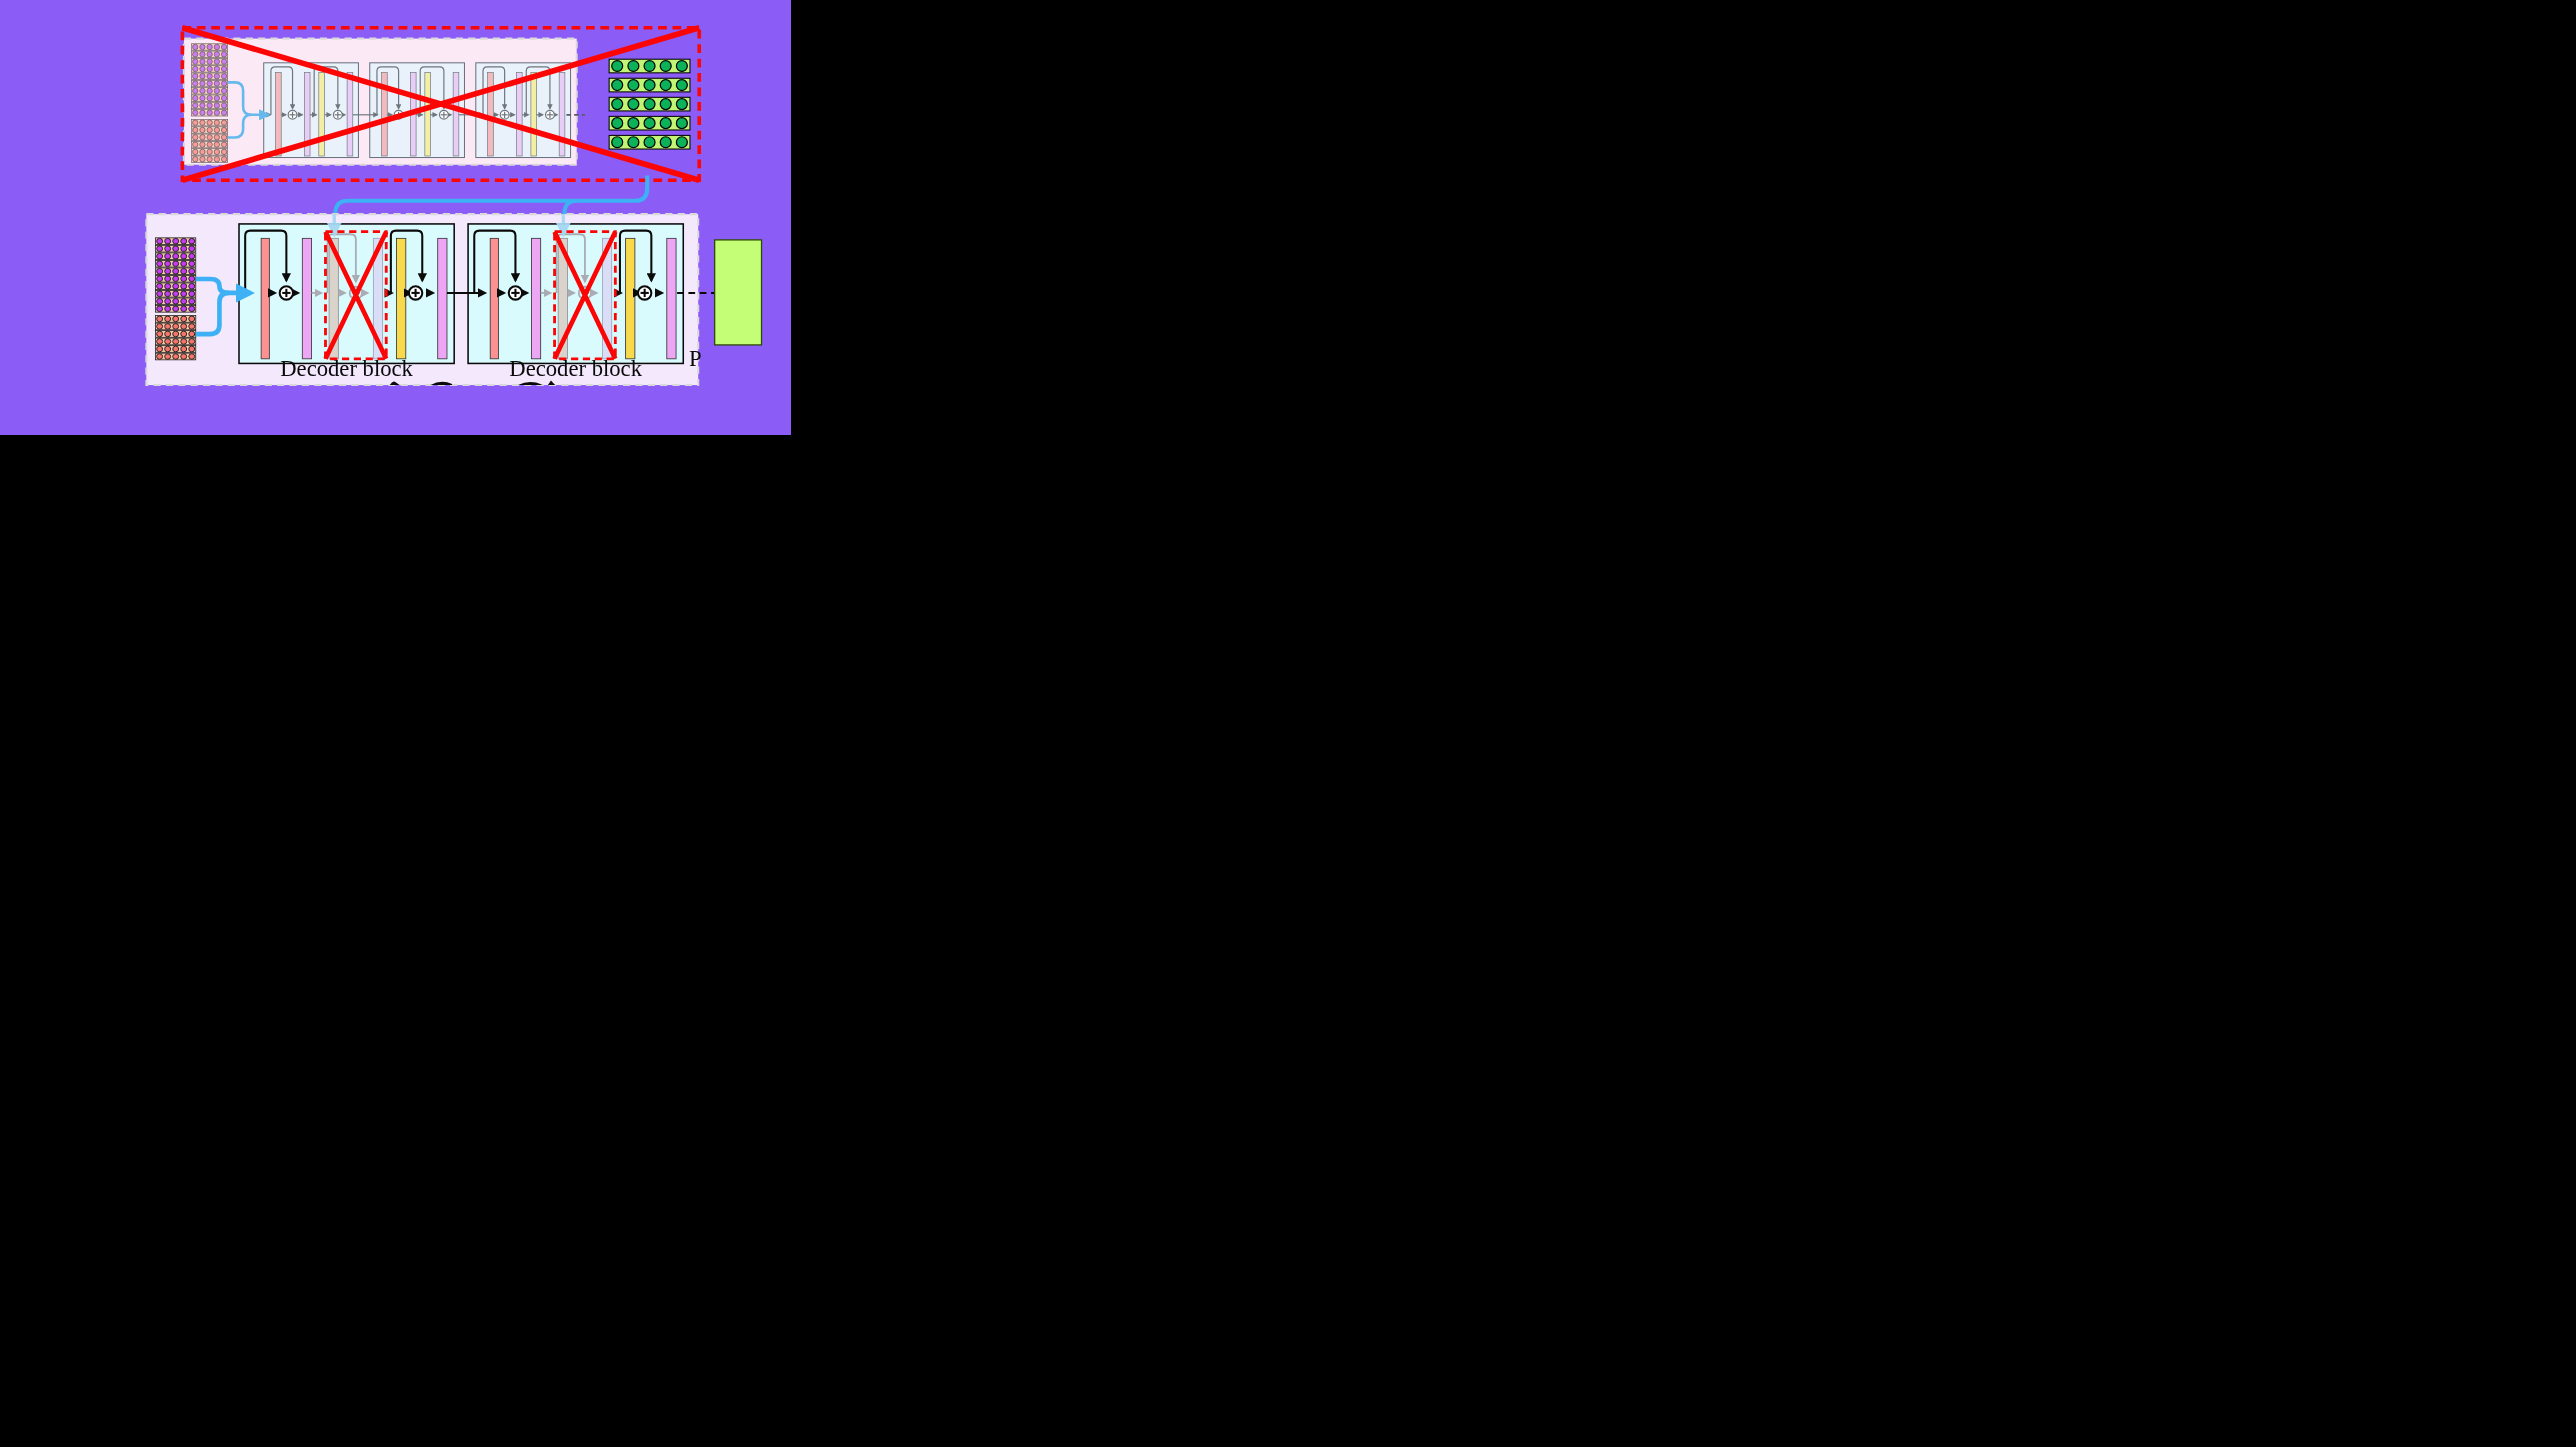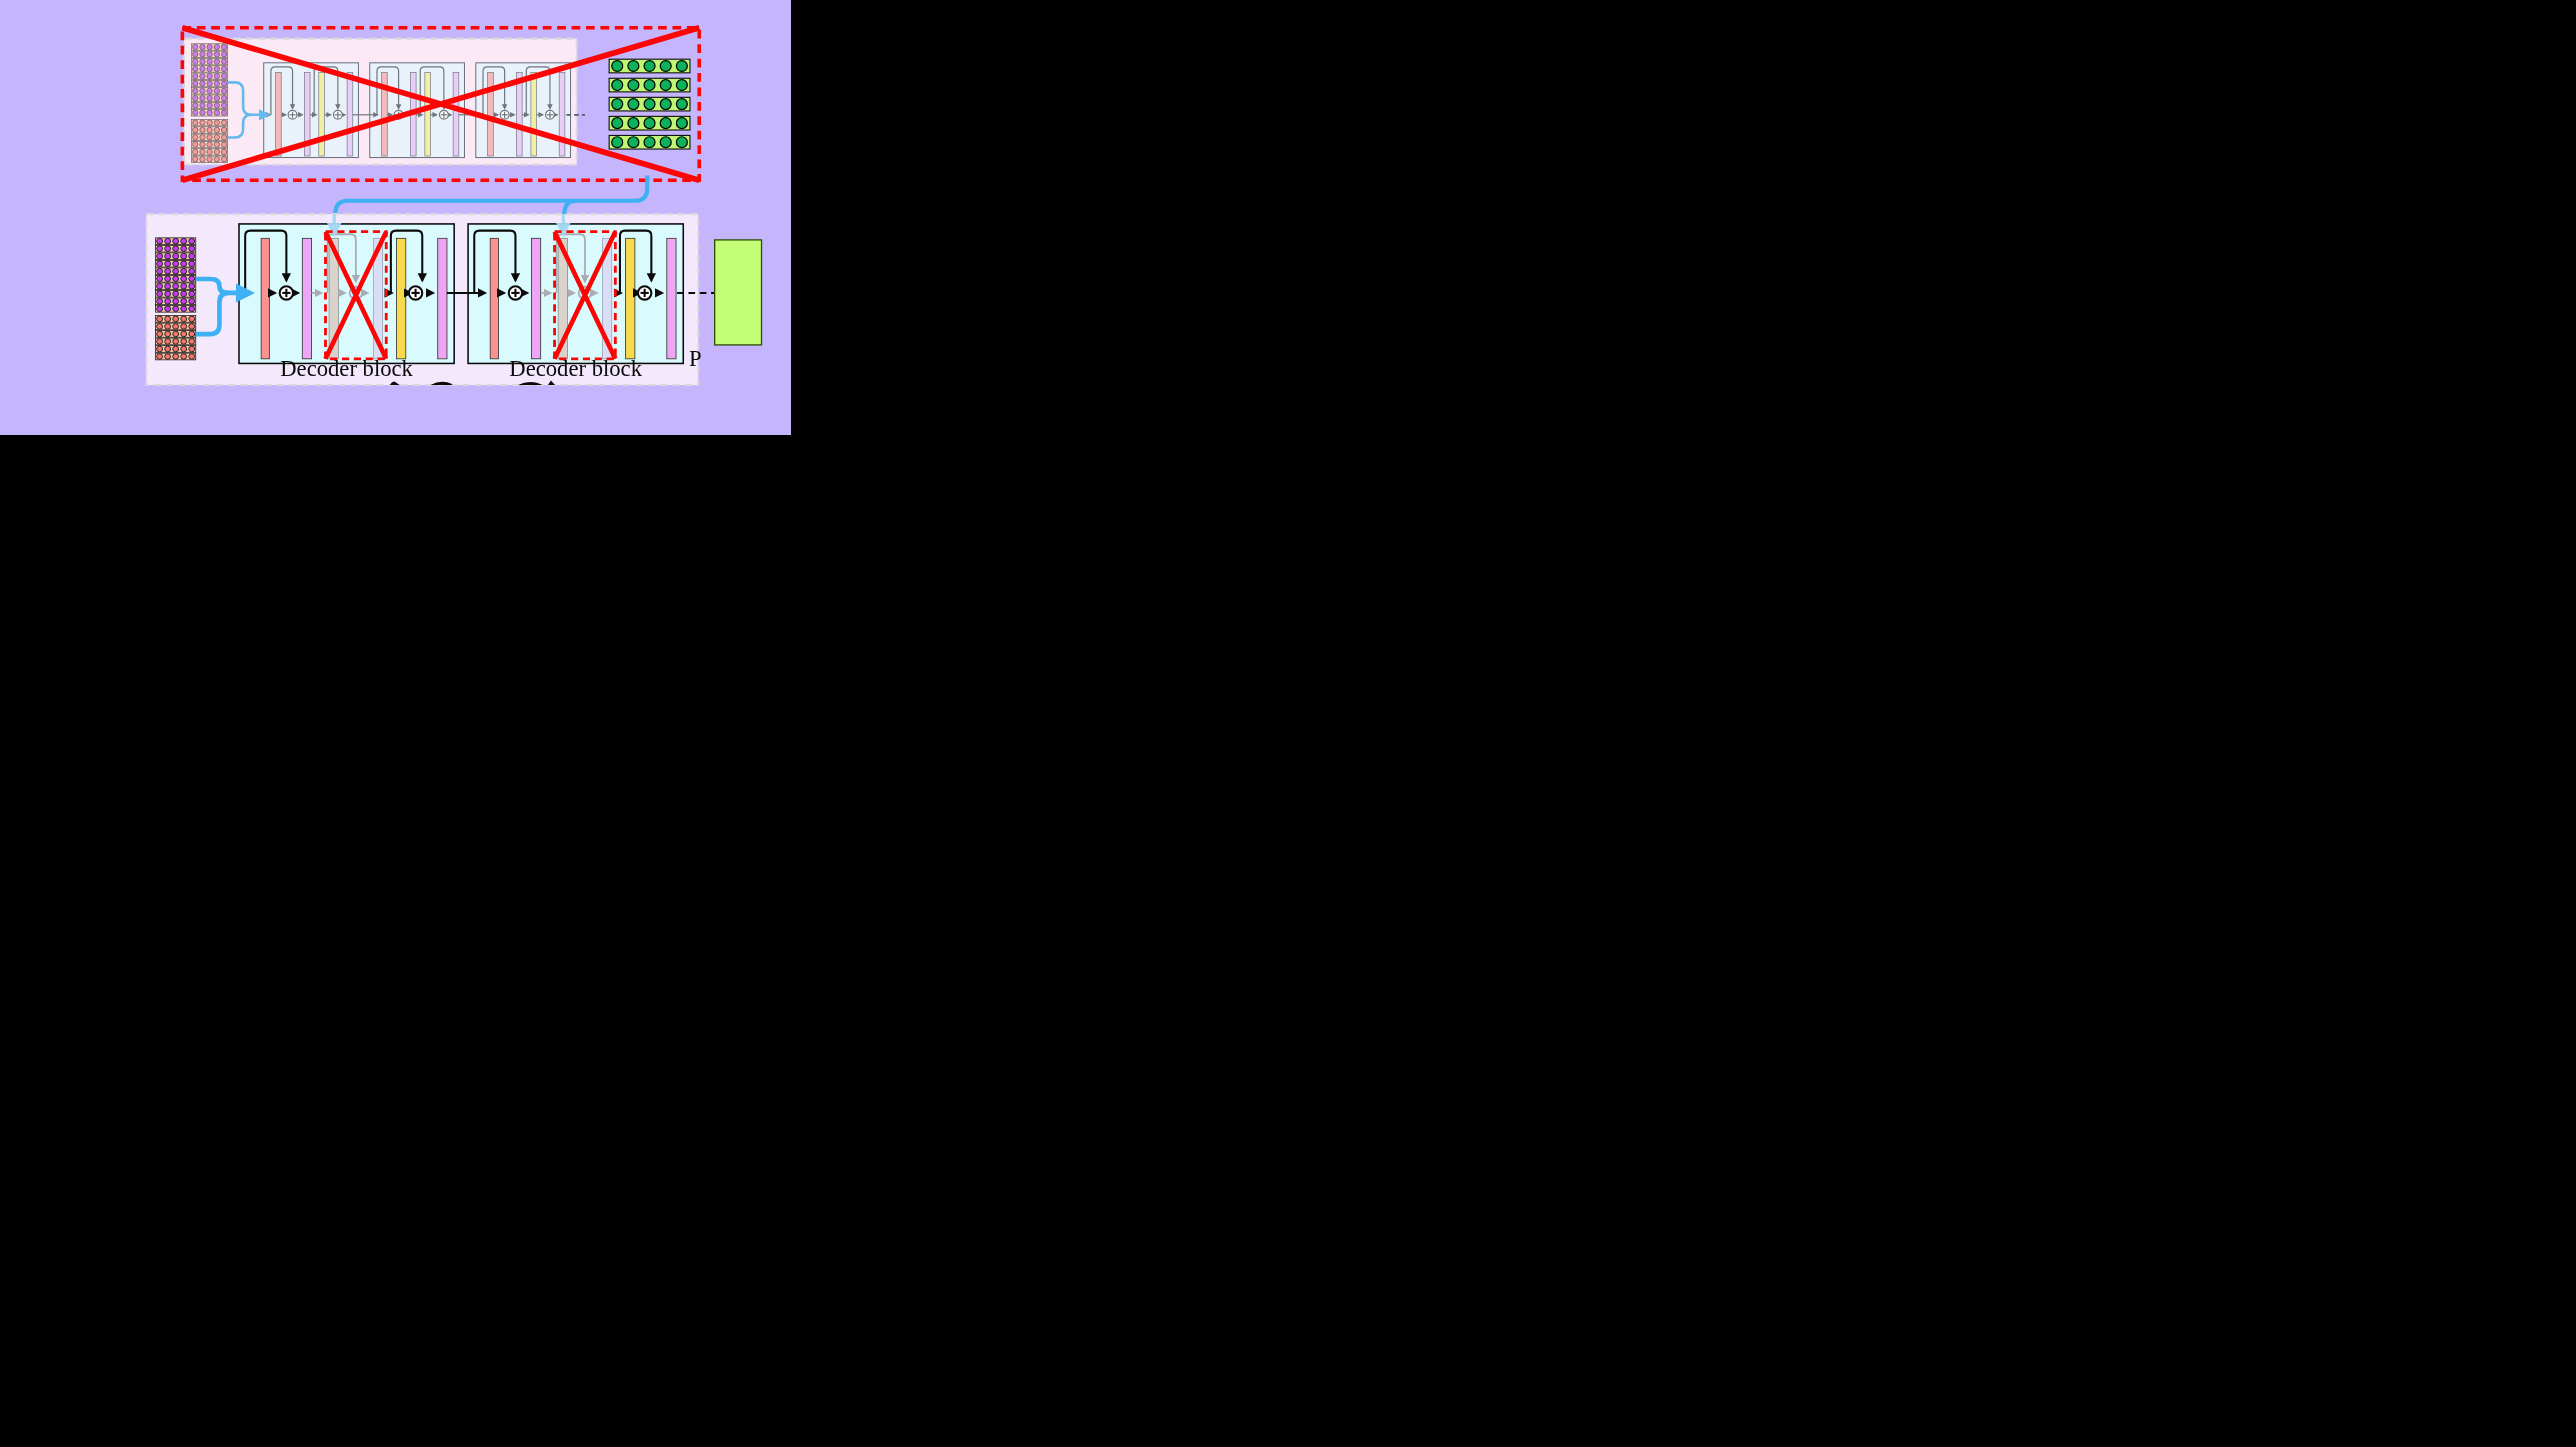--- a/index.html
+++ b/index.html
@@ -1,16 +1,16 @@
 <!DOCTYPE html>
 <html style="font-size:8.2px"><head>
 <meta charset="utf-8">
 <style>
   html,body{margin:0;padding:0;background:#000;}
-  #stage{position:relative;width:791px;height:435px;background:#c4b5fd;overflow:hidden;
+  #stage{position:relative;width:791px;height:435px;background:#8b5cf6;overflow:hidden;
          font-family:"Liberation Serif", serif;}
   #fig{position:absolute;left:0;top:0;}
   text.lbl{font-family:"Liberation Serif", serif;fill:#0a0a0a;}
 </style>
 </head>
 <body>
 
 <div id="stage">
 <svg id="fig" width="791" height="435" viewBox="0 0 1536 845">
   <defs>

